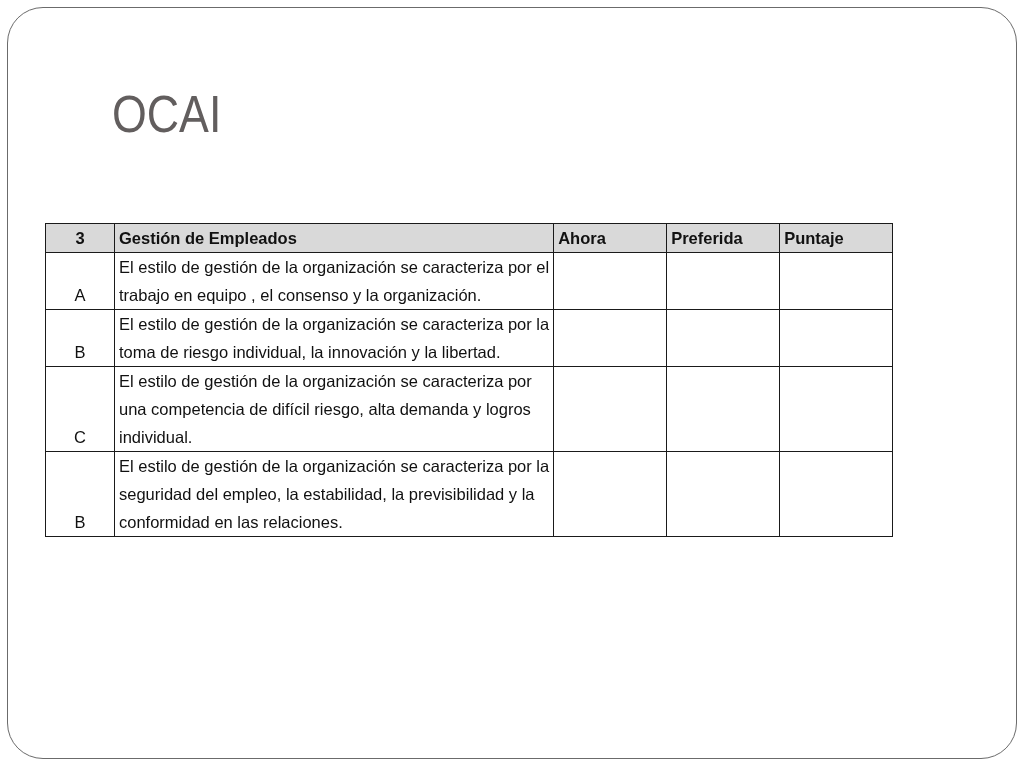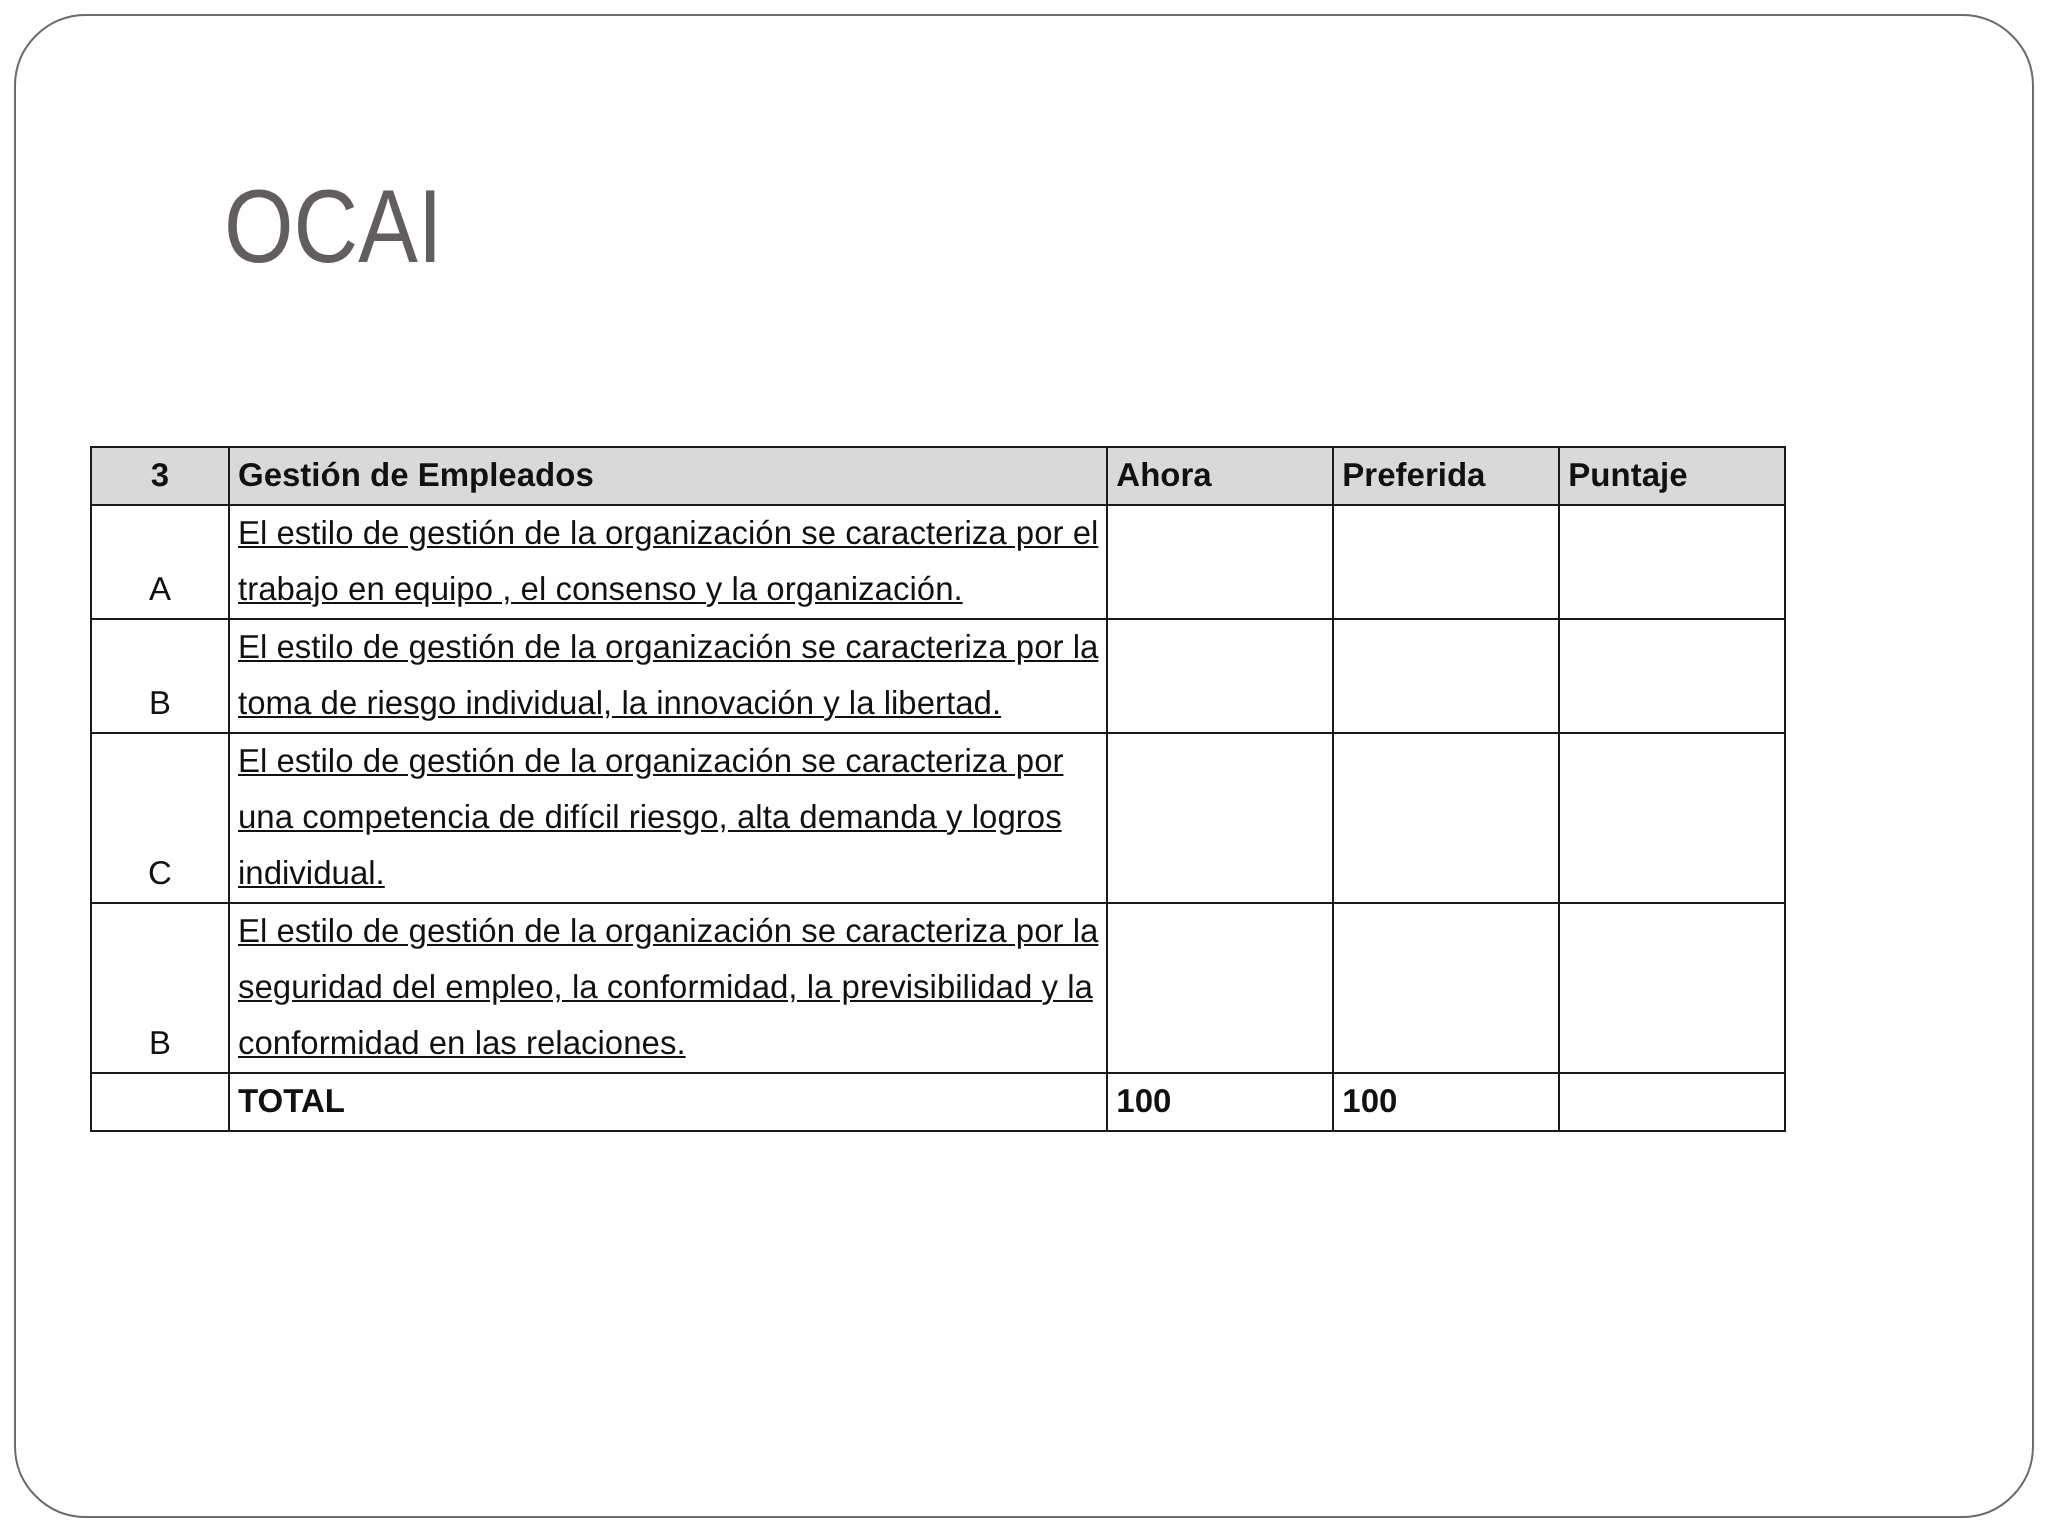--- a/index.html
+++ b/index.html
@@ -30,21 +30,21 @@
     }
     table.ocai th {
       background: #d9d9d9; font-weight: bold; height: 29px;
     }
     .c-id { width: 69px; text-align: center; }
     .c-desc { width: 418px; text-align: left; }
     .c-num { width: 113px; text-align: left; }
     th.c-desc { text-align: left; }
     .total-row td { height: 28px; font-weight: bold; }
     .total-row td.c-id { font-weight: normal; }
-    td.c-desc span { display: block; white-space: nowrap; text-decoration: underline; }
+    td.c-desc span { display: block; white-space: nowrap; }
   </style>
 </head>
 <body>
 
 <div class="frame"></div>
 
 <h1 class="title">OCAI</h1>
 
 <table class="ocai">
   <thead>
@@ -85,28 +85,21 @@
         <span>individual.</span>
       </td>
       <td class="c-num"></td>
       <td class="c-num"></td>
       <td class="c-num"></td>
     </tr>
     <tr>
       <td class="c-id">B</td>
       <td class="c-desc">
         <span>El estilo de gestión de la organización se caracteriza por la</span>
-        <span>seguridad del empleo, la conformidad, la previsibilidad y la</span>
+        <span>seguridad del empleo, la estabilidad, la previsibilidad y la</span>
         <span>conformidad en las relaciones.</span>
       </td>
       <td class="c-num"></td>
       <td class="c-num"></td>
       <td class="c-num"></td>
     </tr>
-    <tr class="total-row">
-      <td class="c-id"></td>
-      <td class="c-desc">TOTAL</td>
-      <td class="c-num">100</td>
-      <td class="c-num">100</td>
-      <td class="c-num"></td>
-    </tr>
   </tbody>
 </table>
 
 </body></html>

